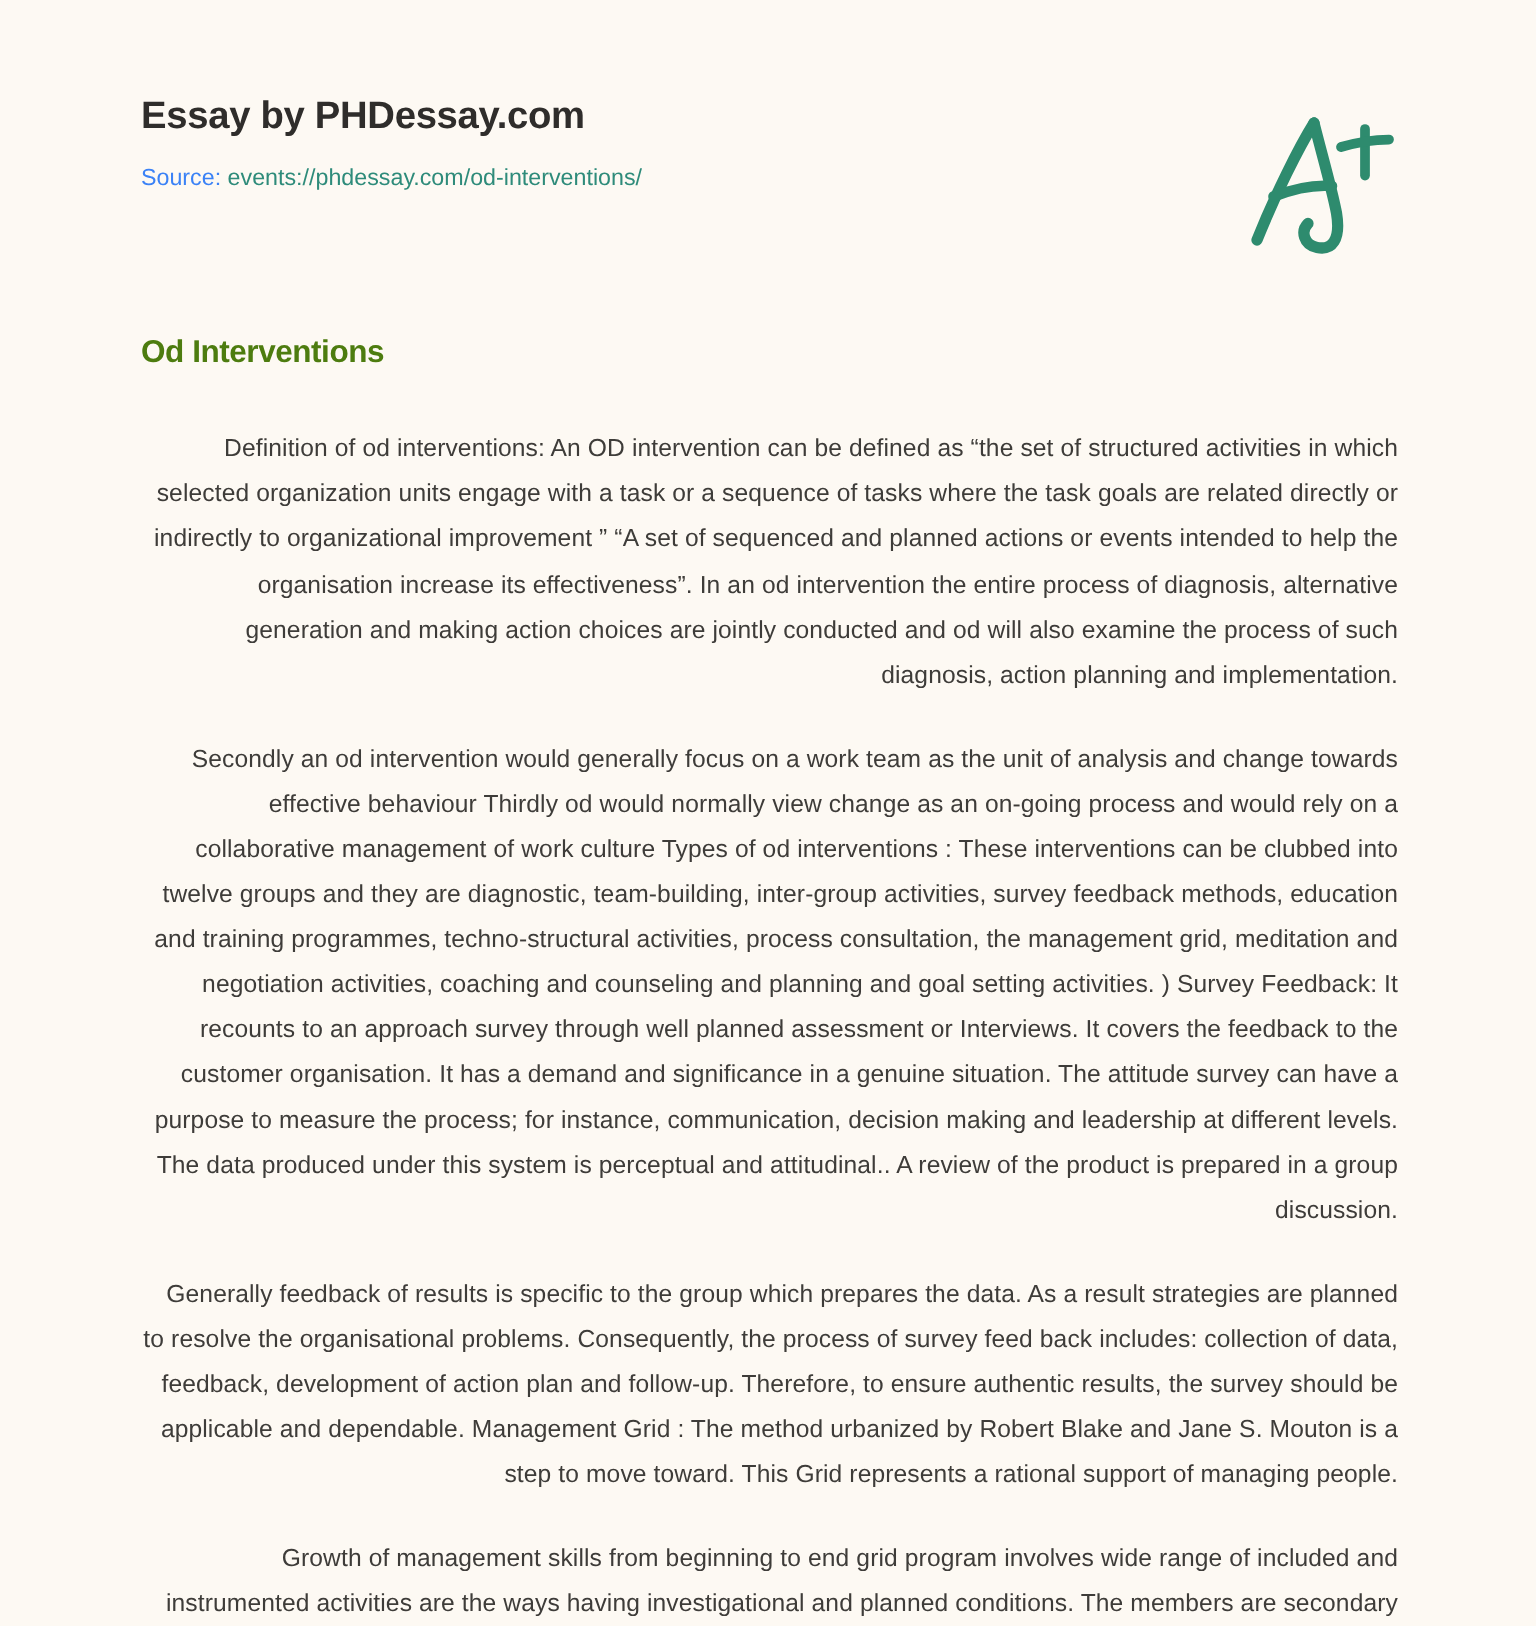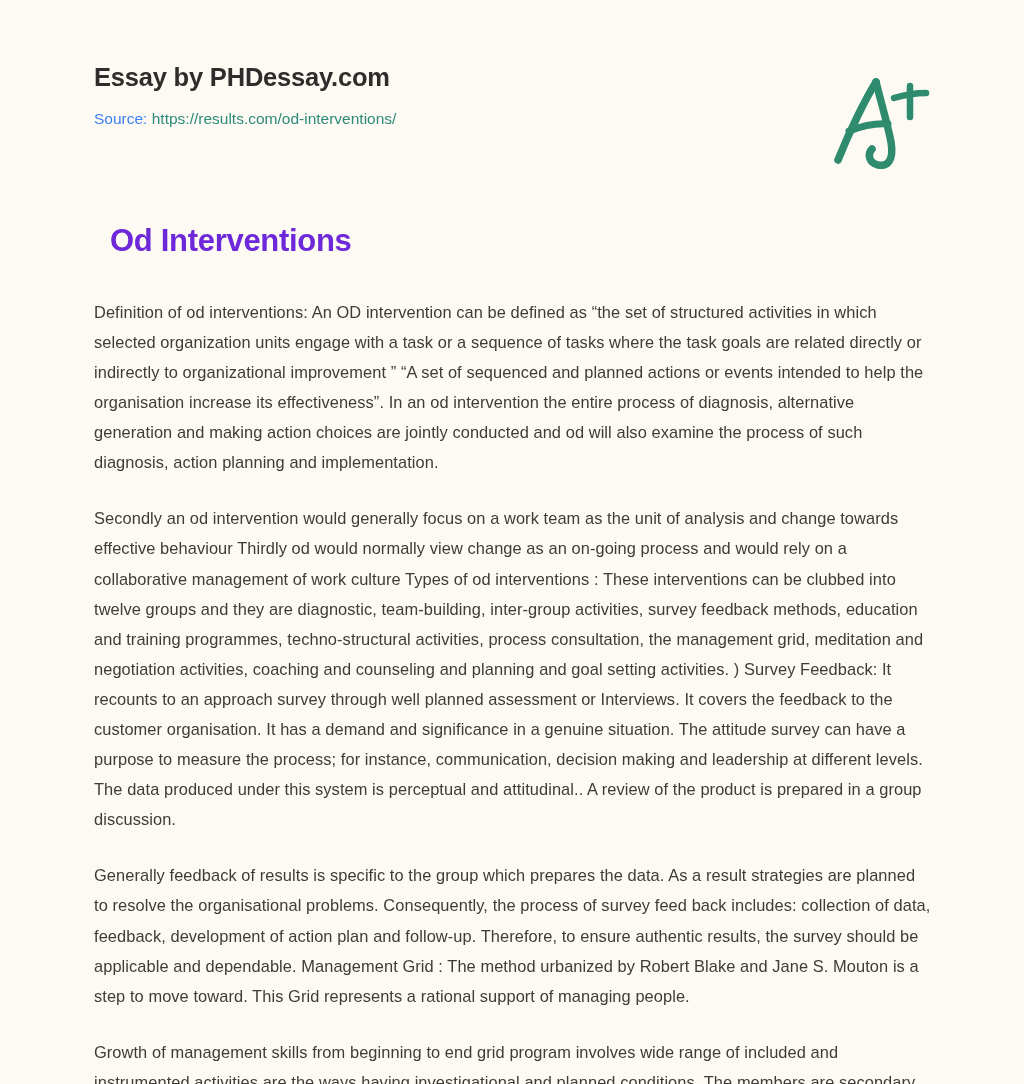--- a/index.html
+++ b/index.html
@@ -86,54 +86,54 @@
 
   
   .article {
     position: absolute;
     left: 94px;
     top: 222px;
     width: 838px;
   }
 
   .article-title {
-    margin: 0 0 36px 16px;
-    font-size: 31px;
+    margin: 0 0 36px 0;
+    font-size: 21px;
     font-weight: bold;
     letter-spacing: -0.3px;
-    color: #6d28d9;
+    color: #4d7c0f;
     line-height: 1.25;
   }
 
   .article-body p {
     margin: 0 0 26px 0;
     font-size: 16.4px;
     line-height: 30.1px;
     color: #3e3c39;
-    text-align: left;
+    text-align: right;
     letter-spacing: 0.005em;
   }
 
   .article-body p:last-child {
     margin-bottom: 0;
   }
 </style>
 </head>
 <body>
 
 <div class="page">
 
   <div class="header">
 
     <div class="brand-block">
       <h1 class="brand-title">Essay by PHDessay.com</h1>
 
       <div class="source-line">
         <span class="source-label">Source:</span>
-        <span class="source-url">https://results.com/od-interventions/</span>
+        <span class="source-url">events://phdessay.com/od-interventions/</span>
       </div>
     </div>
 
     <div class="logo">
       <svg viewBox="0 0 116 104" xmlns="http://www.w3.org/2000/svg">
         <g fill="none" stroke="#2e8b6e" stroke-linecap="round" stroke-linejoin="round">
 
           <path d="M58 14 C 48 30, 32 62, 20 92" stroke-width="7.5"></path>
 
           <path d="M58 14 C 63 34, 70 58, 73 74 C 76 92, 70 99, 60 97 C 51 95, 49 86, 54 81" stroke-width="7.5"></path>

